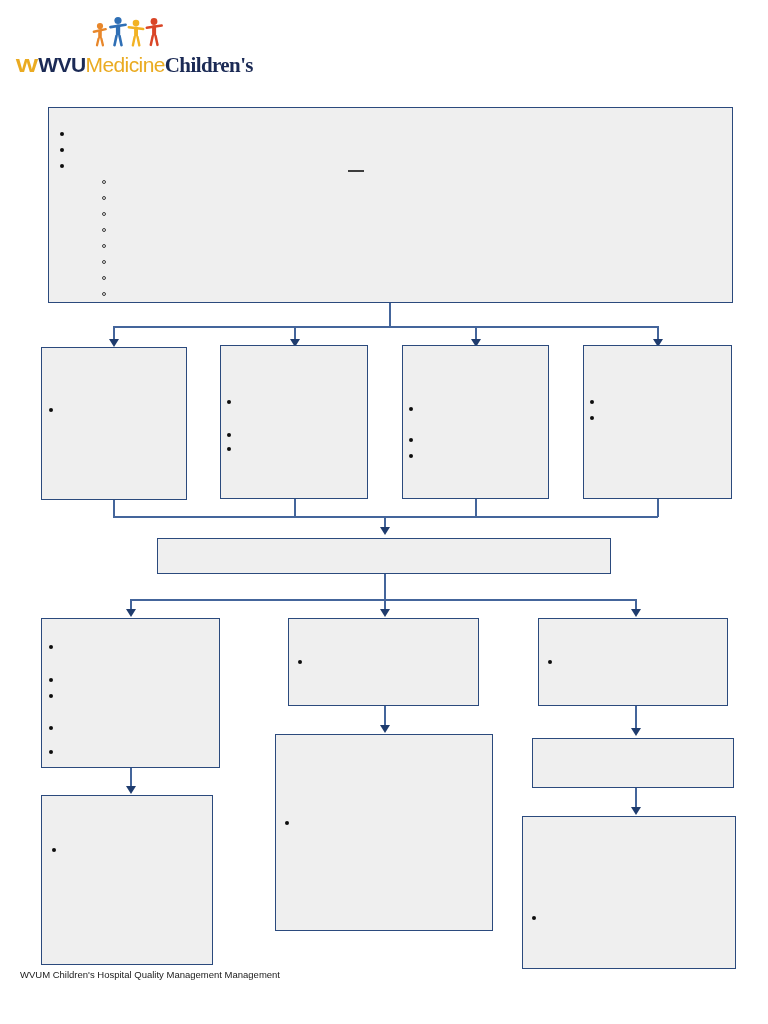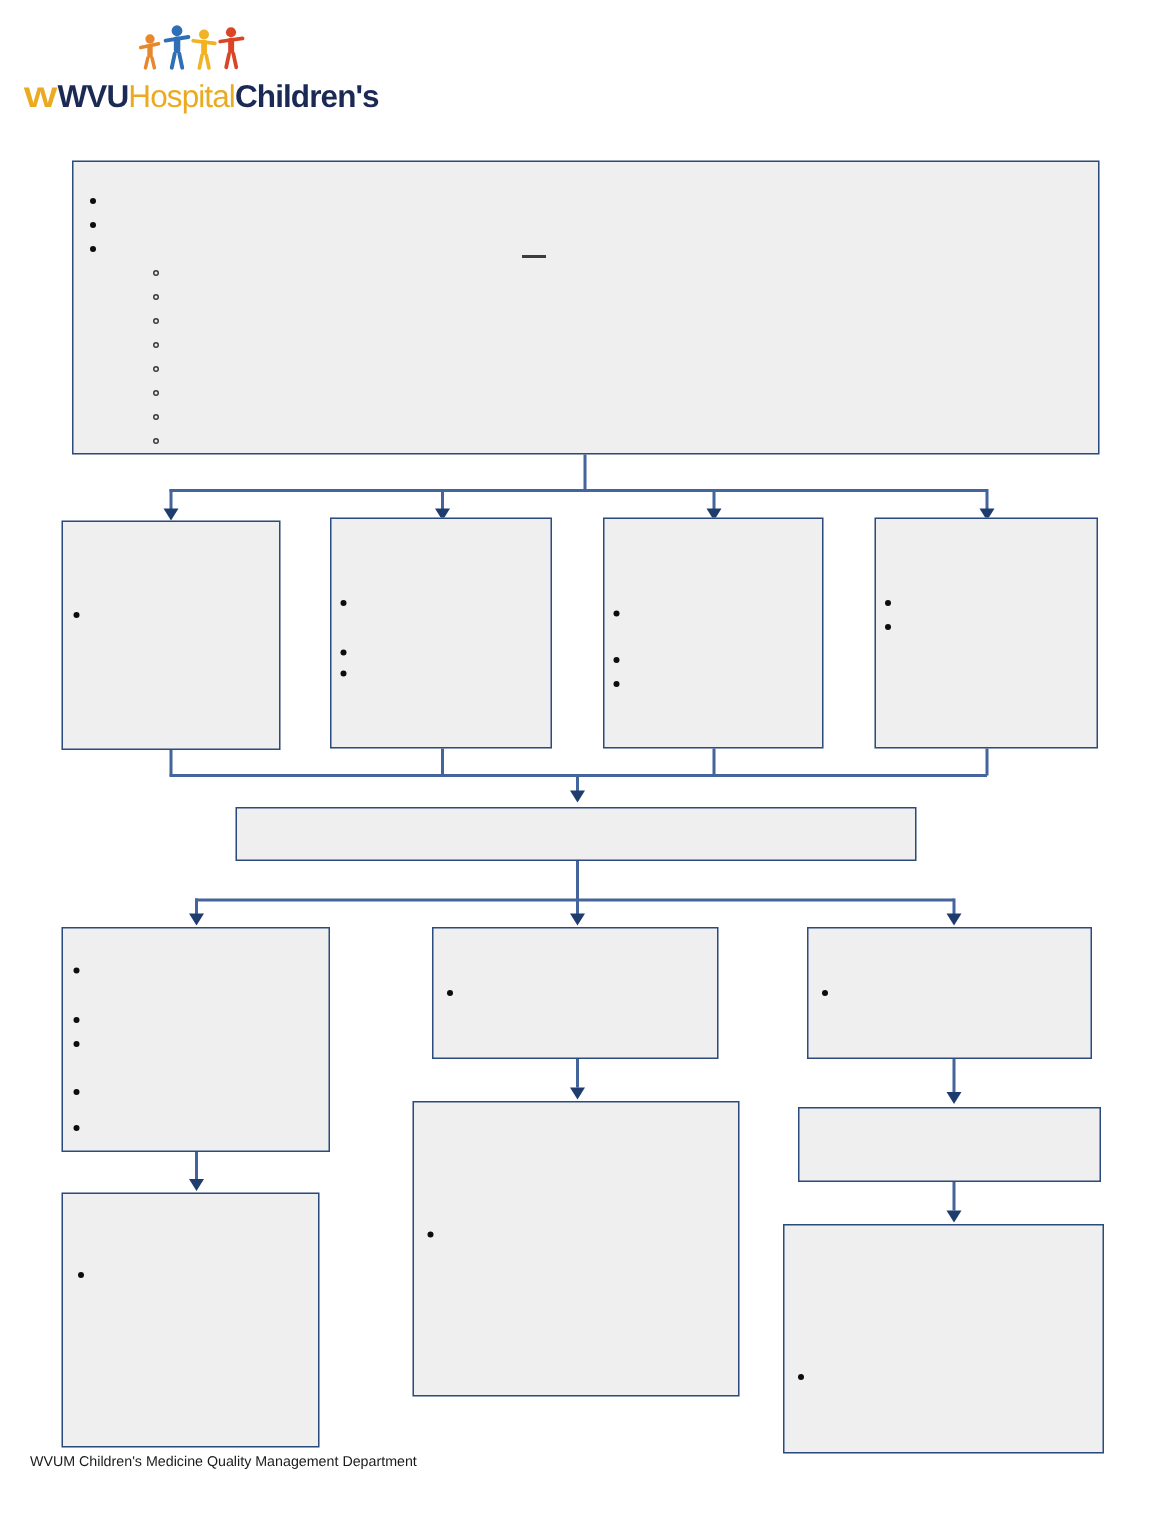--- a/index.html
+++ b/index.html
@@ -37,21 +37,21 @@
     width: 212px;
     height: 26px;
     white-space: nowrap;
     font-weight: bold;
     font-size: 21px;
     letter-spacing: -0.6px;
     line-height: 26px;
   }
   .wm-wvu    { color: #1b2a55; }
   .wm-med    { color: #eaab22; font-weight: normal; }
-  .wm-child  { color: #1b2a55; }
+  .wm-child  { color: #1b2a55; font-family: Liberation Serif, serif; }
   #flying-wv {
     display: inline-block;
     color: #eaab22;
     font-size: 19px;
     font-weight: bold;
     transform: scaleX(1.25);
     margin-right: 3px;
   }
 
   
@@ -156,21 +156,21 @@
 
     <g fill="#d94526">
       <circle cx="64" cy="7.5" r="3.4"></circle>
       <rect x="62.1" y="11.2" width="4.0" height="10.5" rx="1.4"></rect>
       <rect x="55.5" y="11.4" width="17.5" height="2.5" rx="1.2" transform="rotate(-8 64 12.7)"></rect>
       <rect x="60.5" y="20.7" width="2.5" height="11.5" rx="1.1" transform="rotate(12 61.7 26.4)"></rect>
       <rect x="65.3" y="20.7" width="2.5" height="11.5" rx="1.1" transform="rotate(-12 66.5 26.4)"></rect>
     </g>
   </svg>
   <div id="logo-wordmark">
-    <span id="flying-wv">W</span><span class="wm-wvu">WVU</span><span class="wm-med">Hospital</span><span class="wm-child">Children's</span>
+    <span id="flying-wv">W</span><span class="wm-wvu">WVU</span><span class="wm-med">Medicine</span><span class="wm-child">Children's</span>
   </div>
 </div>
 
 <div id="chart">
 
   <div class="node" style="left:48px; top:107px; width:685px; height:196px;">
     <div class="node-body"></div>
     <span class="bullet" style="left:11px; top:24px;"></span>
     <span class="bullet" style="left:11px; top:40px;"></span>
     <span class="bullet" style="left:11px; top:56px;"></span>
@@ -288,14 +288,14 @@
   <div class="arrow" style="left:631px; top:807px;"></div>
 
   <div class="node" style="left:522px; top:816px; width:214px; height:153px;">
     <div class="node-body"></div>
     <span class="bullet" style="left:9px; top:99px;"></span>
   </div>
 
 </div>
 
 <div id="footer">
-  <div>WVUM Children's Medicine Quality Management Department</div>
+  <div>WVUM Children's Hospital Quality Management Management</div>
 </div>
 
 </body></html>

